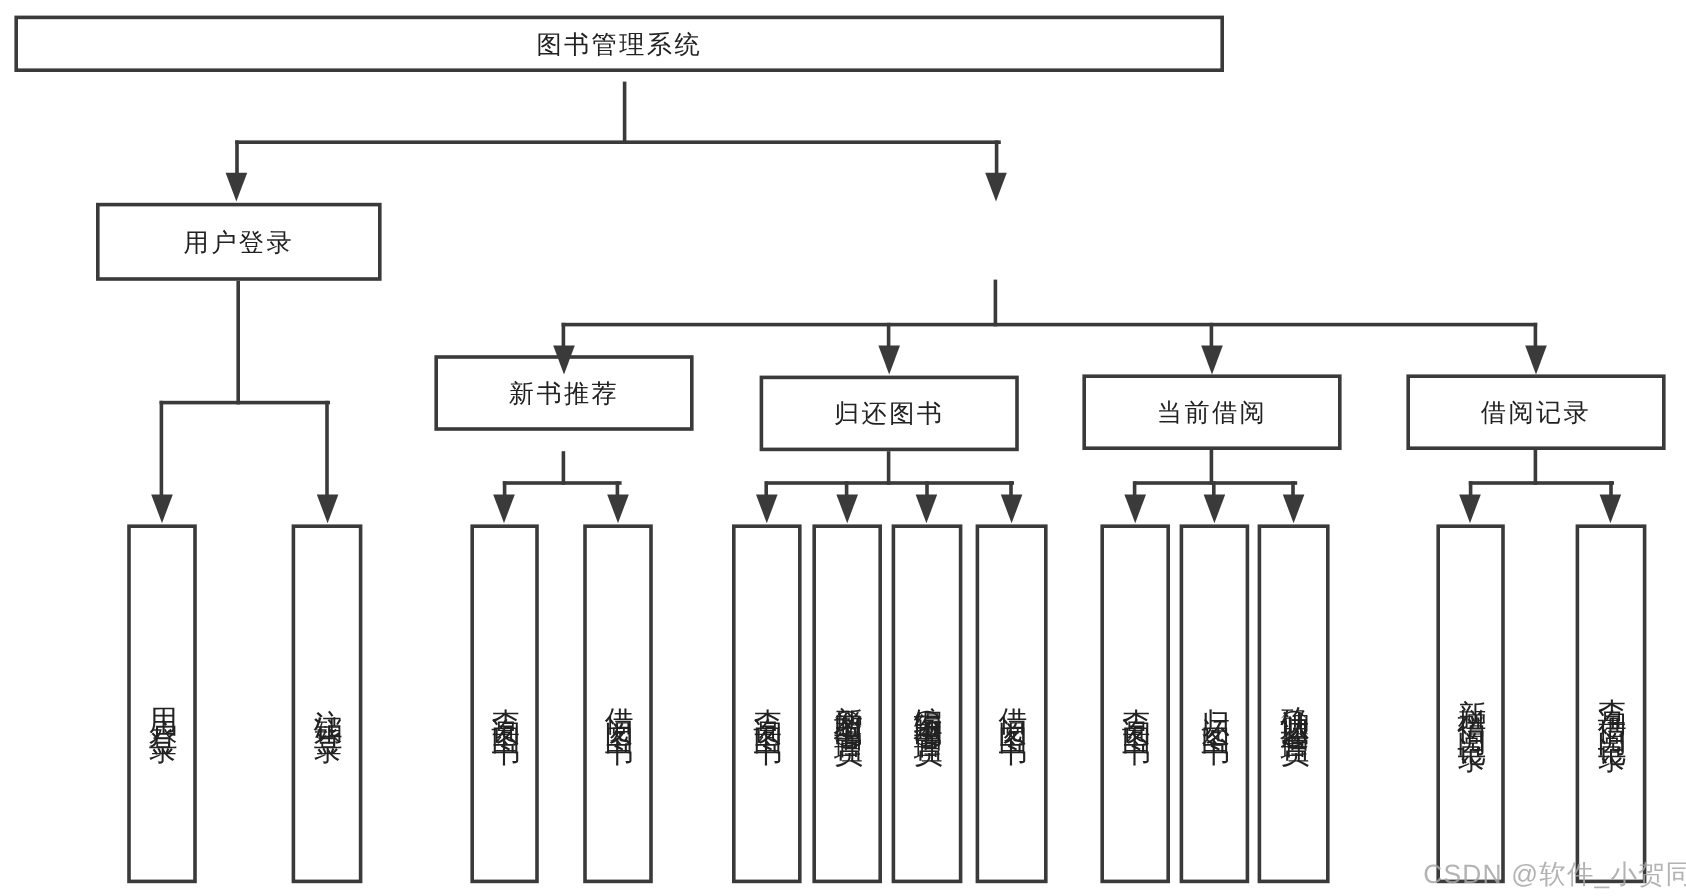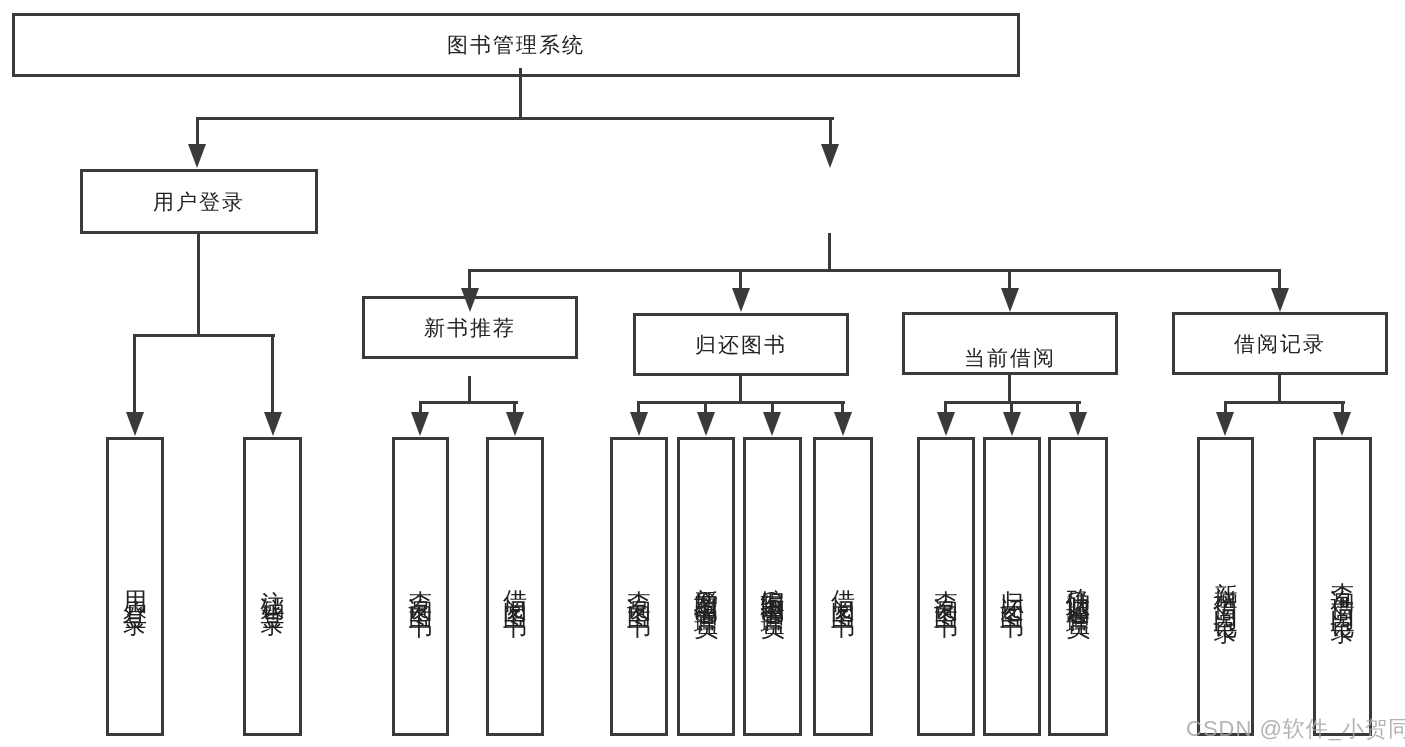--- a/index.html
+++ b/index.html
@@ -53,38 +53,38 @@
     opacity:.85;
     white-space:nowrap;
     z-index:5;
   }
 </style>
 </head>
 <body>
 
 <div id="stage" style="--line: #3a3a3a; --box-border: #3a3a3a; --box-fill: #ffffff; --text: #222222; --watermark: #a6a6a6;">
 
-  <div class="box" style="left:12px;top:13px;width:1008px;height:64px;">
+  <div class="box" style="left:12px;top:13px;width:1008px;height:47px;">
     <span class="hlabel">图书管理系统</span>
   </div>
 
   <div class="box" style="left:80px;top:169px;width:238px;height:65px;">
     <span class="hlabel">用户登录</span>
   </div>
 
 
   <div class="box" style="left:362px;top:296px;width:216px;height:63px;">
     <span class="hlabel">新书推荐</span>
   </div>
 
   <div class="box" style="left:633px;top:313px;width:216px;height:63px;">
     <span class="hlabel">归还图书</span>
   </div>
 
-  <div class="box" style="left:902px;top:312px;width:216px;height:63px;align-items:flex-end;">
+  <div class="box" style="left:902px;top:312px;width:216px;height:63px;">
     <span class="hlabel">当前借阅</span>
   </div>
 
   <div class="box" style="left:1172px;top:312px;width:216px;height:63px;">
     <span class="hlabel">借阅记录</span>
   </div>
 
   <div class="box" style="left:106px;top:437px;width:58px;height:299px;">
     <span class="vlabel">用户登录</span>
   </div>

